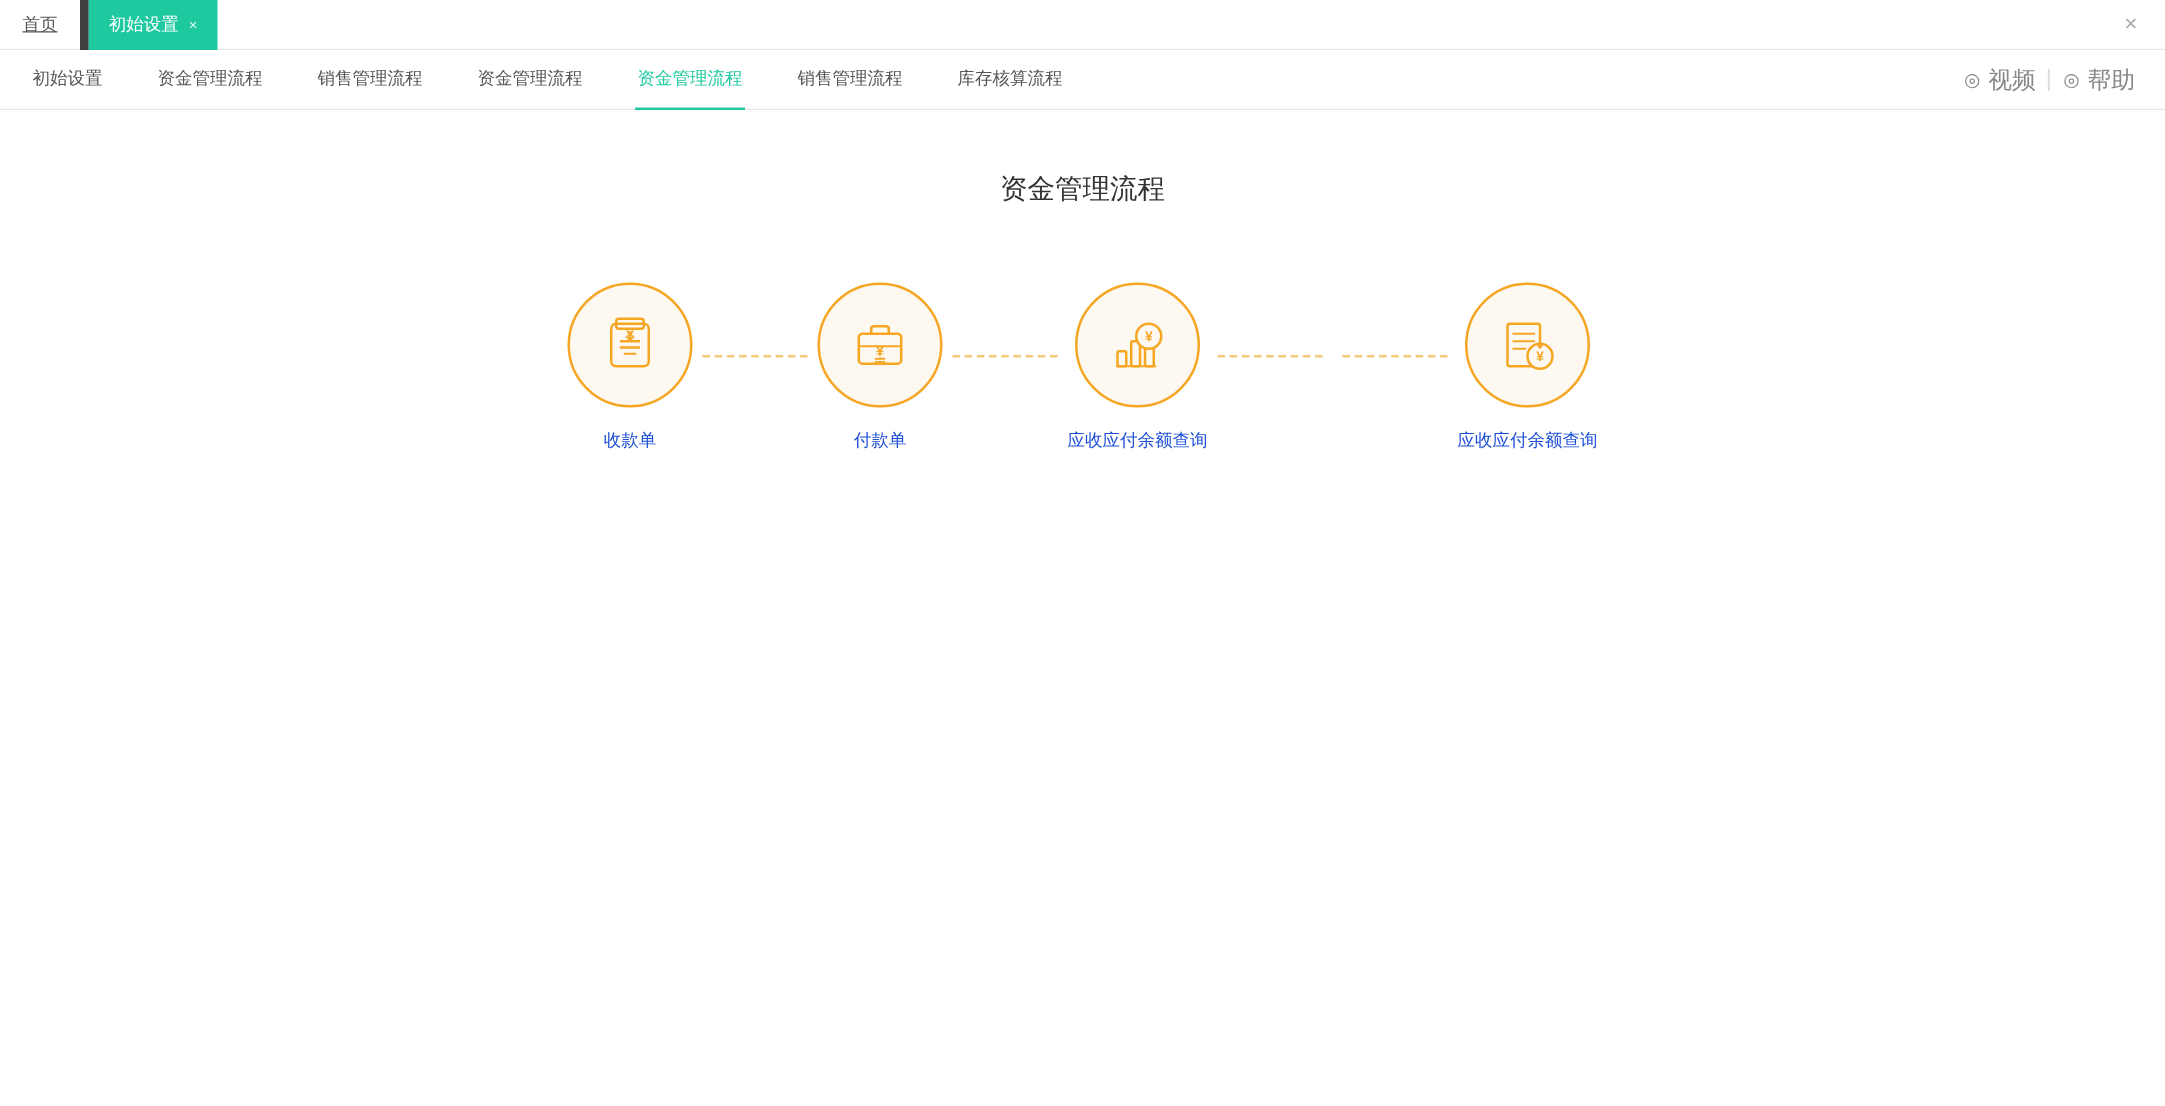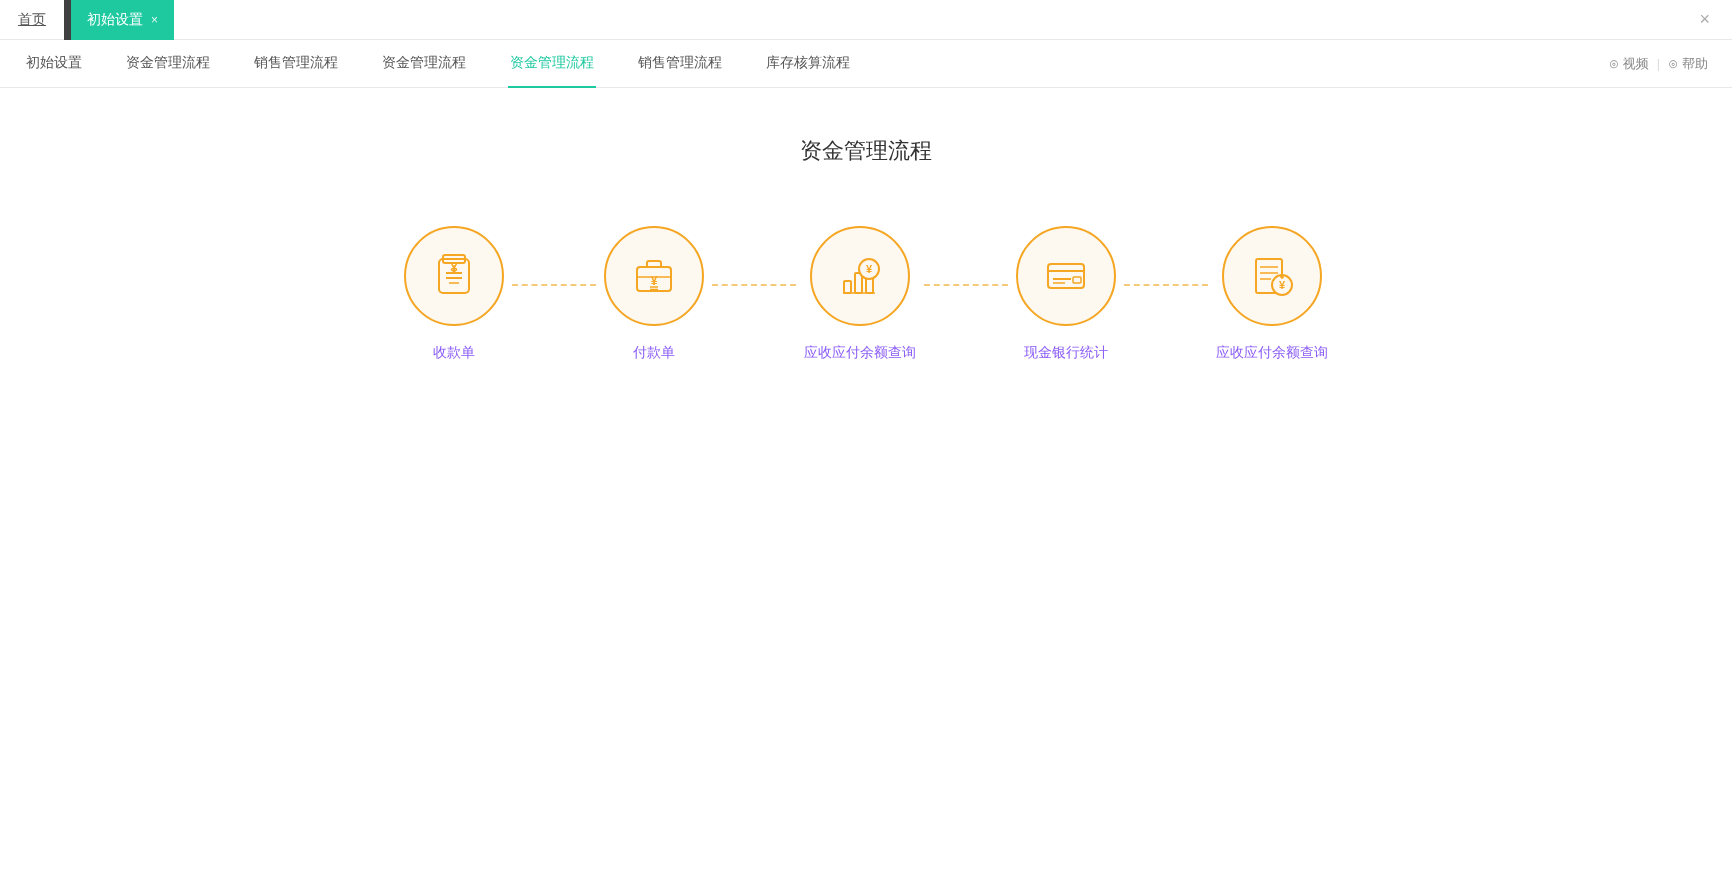--- a/index.html
+++ b/index.html
@@ -84,21 +84,21 @@
     .nav-item.active {
       color: #1ec9a0;
       border-bottom: 2px solid #1ec9a0;
       font-weight: 500;
     }
     .nav-right {
       margin-left: auto;
       display: flex;
       align-items: center;
       gap: 8px;
-      font-size: 13px;
+      font-size: 19px;
       color: #888;
     }
     .nav-right span {
       cursor: pointer;
     }
     .nav-right .divider {
       color: #ddd;
     }
 
     
@@ -148,21 +148,21 @@
       transition: box-shadow 0.2s;
     }
 
     .flow-circle svg {
       width: 50px;
       height: 50px;
     }
 
     .flow-label {
       font-size: 14px;
-      color: #8b5cf6;
+      color: #1d4ed8;
       text-align: center;
     }
 
     .flow-connector {
       display: flex;
       align-items: center;
       padding-bottom: 18px;
       width: 100px;
     }
 
@@ -261,33 +261,20 @@
           <line x1="8" y1="42" x2="40" y2="42" stroke="#f5a623" stroke-width="1.5"></line>
         </svg>
       </div>
       <div class="flow-label">应收应付余额查询</div>
     </div>
 
     <div class="flow-connector">
       <div class="flow-dots"></div>
     </div>
 
-    <div class="flow-item">
-      <div class="flow-circle">
-        <svg viewBox="0 0 50 50" fill="none" xmlns="http://www.w3.org/2000/svg">
-
-          <rect x="7" y="13" width="36" height="24" rx="3" stroke="#f5a623" stroke-width="2" fill="none"></rect>
-          <line x1="7" y1="20" x2="43" y2="20" stroke="#f5a623" stroke-width="2"></line>
-          <line x1="12" y1="28" x2="30" y2="28" stroke="#f5a623" stroke-width="2"></line>
-          <line x1="12" y1="32" x2="24" y2="32" stroke="#f5a623" stroke-width="1.5"></line>
-          <rect x="32" y="26" width="8" height="6" rx="1" stroke="#f5a623" stroke-width="1.5" fill="none"></rect>
-        </svg>
-      </div>
-      <div class="flow-label">现金银行统计</div>
-    </div>
 
     <div class="flow-connector">
       <div class="flow-dots"></div>
     </div>
 
     <div class="flow-item">
       <div class="flow-circle">
         <svg viewBox="0 0 50 50" fill="none" xmlns="http://www.w3.org/2000/svg">
 
           <rect x="9" y="8" width="26" height="34" rx="2" stroke="#f5a623" stroke-width="2" fill="none"></rect>

